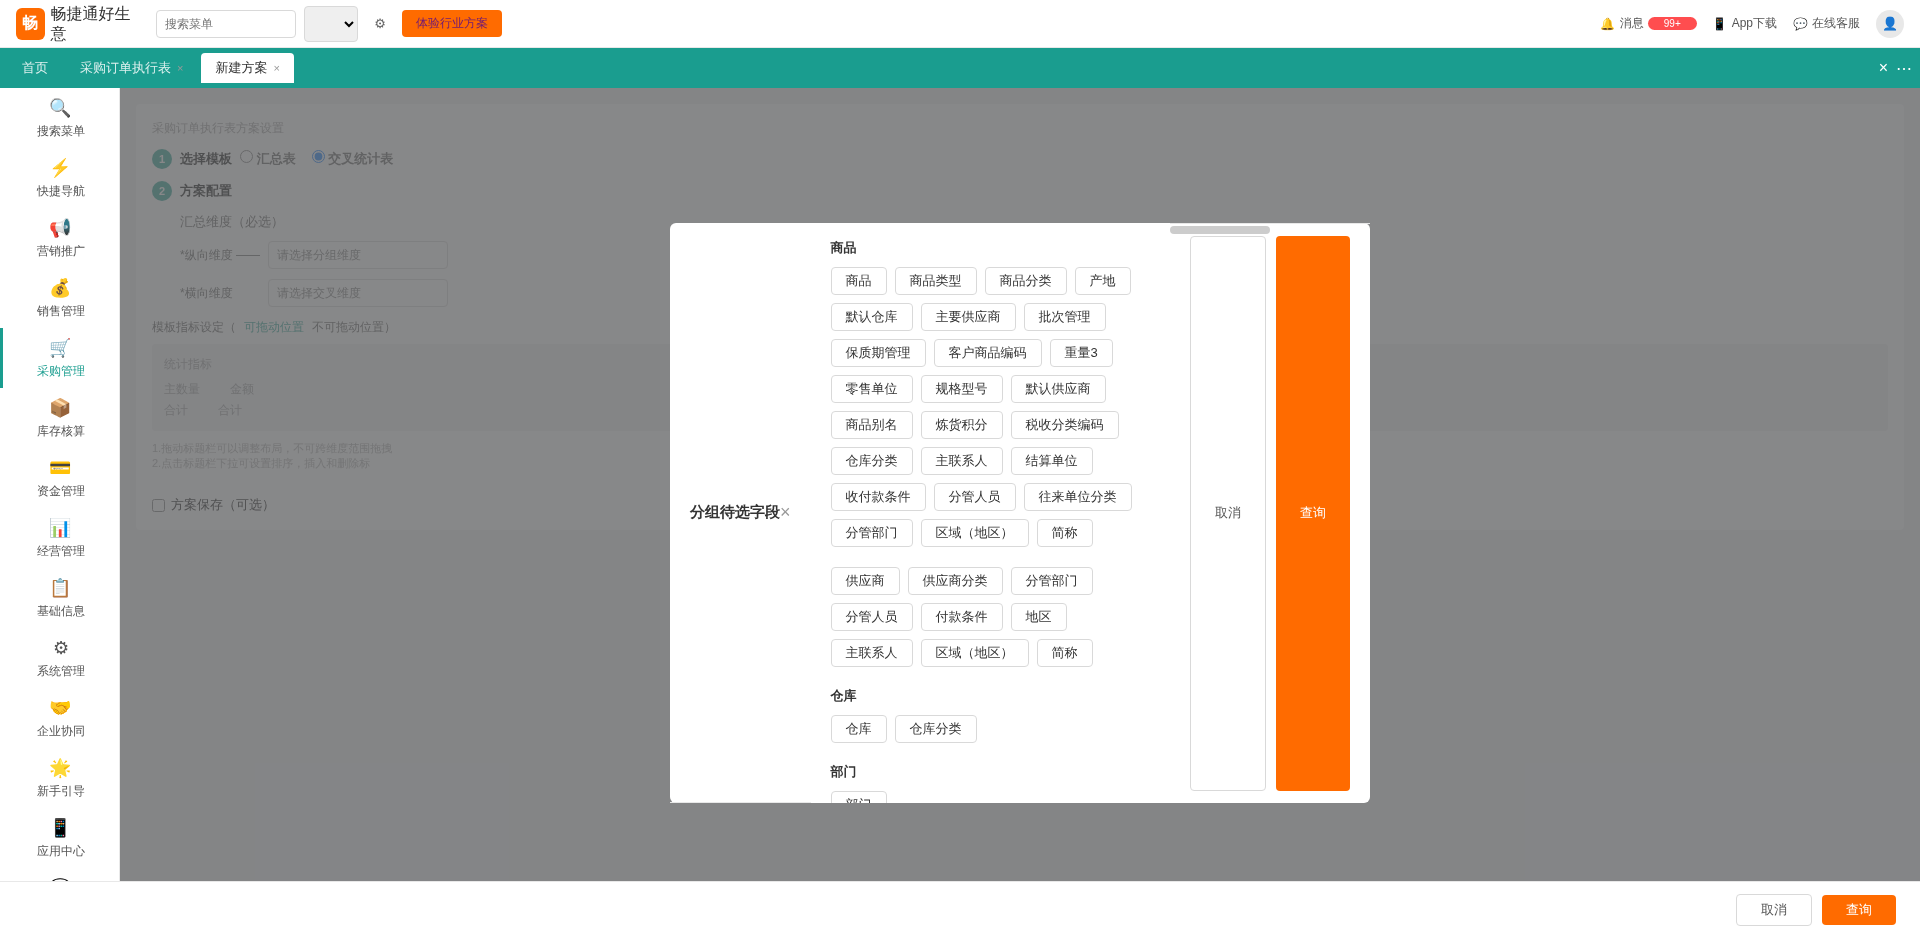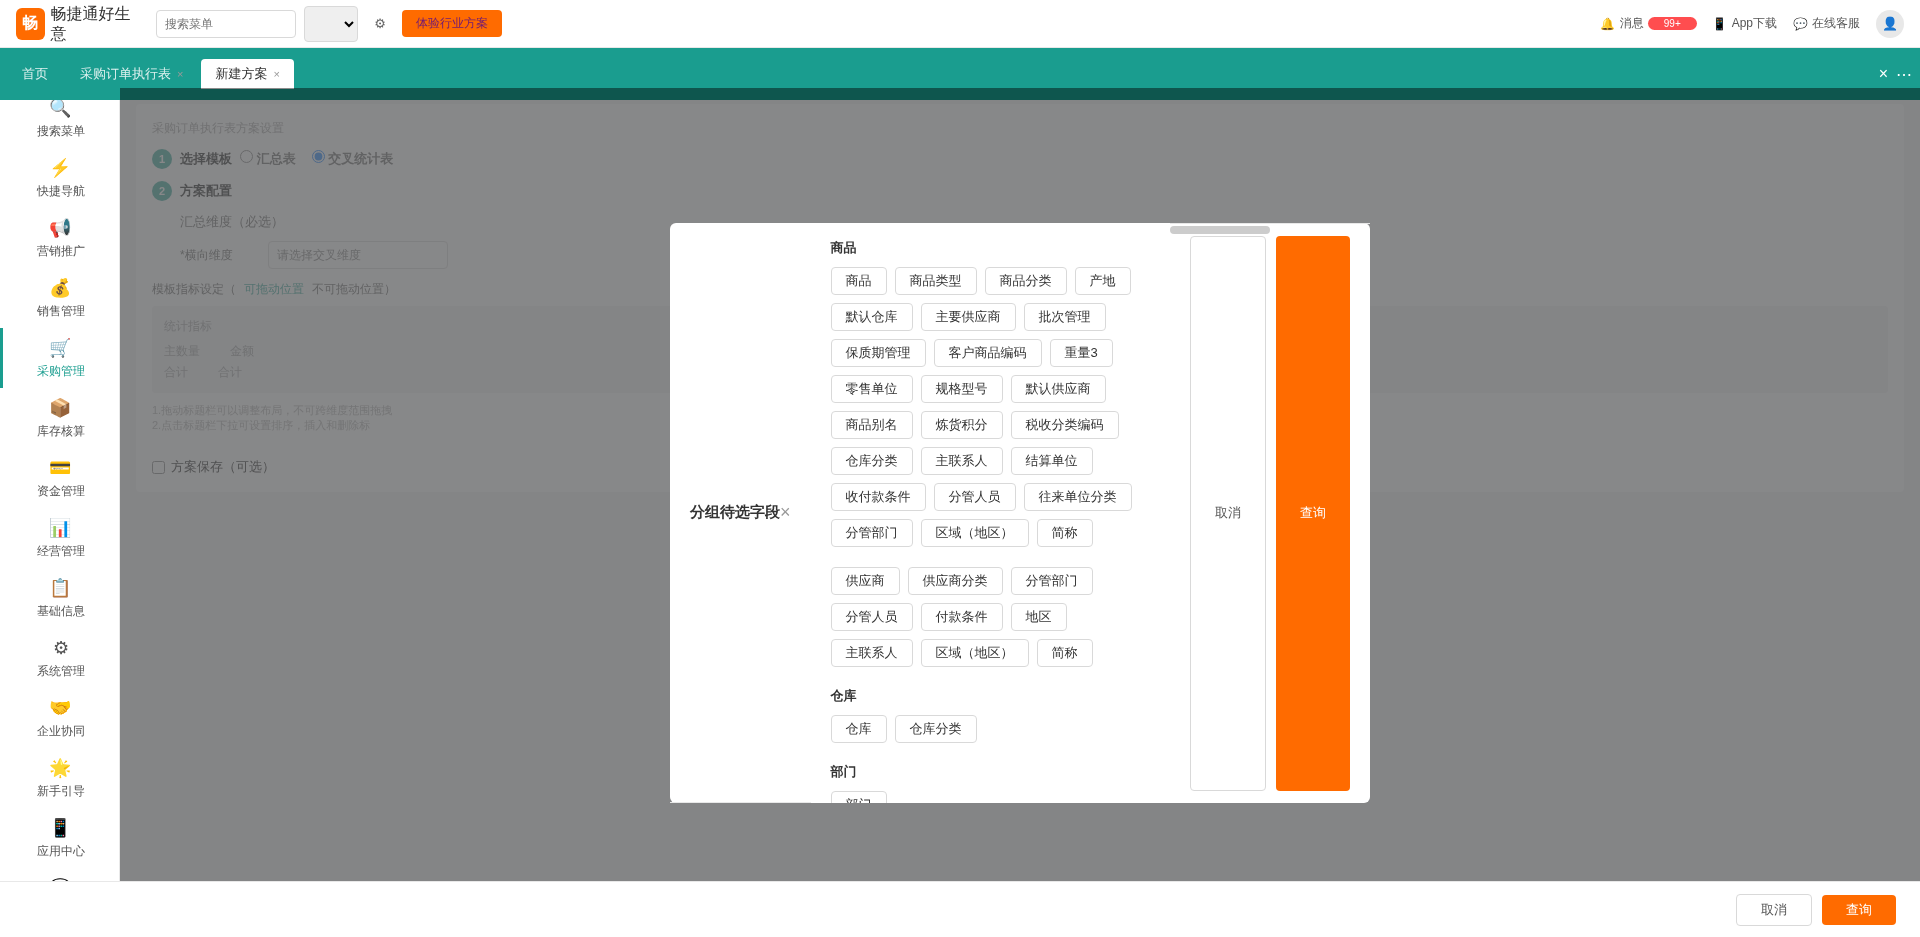--- a/index.html
+++ b/index.html
@@ -65,21 +65,21 @@
       padding: 1px 16px; min-width: 18px; text-align: center;
     }
     .avatar-circle {
       width: 28px; height: 28px;
       border-radius: 50%; background: #e8e8e8;
       display: flex; align-items: center; justify-content: center;
     }
 
     
     .tab-bar {
-      height: 52px;
+      height: 40px;
       background: #1a9d8f;
       display: flex;
       align-items: center;
       padding: 0 8px;
       gap: 4px;
       position: fixed;
       top: 48px; left: 0; right: 0;
       z-index: 99;
     }
     .tab-item {
@@ -417,20 +417,24 @@
       <div class="template-radios">
         <label><input type="radio" name="template" style=""> <span>汇总表</span></label>
         <label><input type="radio" name="template" checked="" style=""> <span>交叉统计表</span></label>
       </div>
     </div>
     <div class="section-label">
       <div class="section-num">2</div>
       <span>方案配置</span>
     </div>
     <div style="margin-left:28px; font-size:13px; color:#555; margin-bottom:10px;">汇总维度（必选）</div>
+    <div class="form-row" style="margin-left:28px;">
+      <span class="form-label">*纵向维度 ——</span>
+      <input class="form-input" style="width: 180px;" placeholder="请选择分组维度">
+    </div>
     <div class="form-row" style="margin-left:28px;">
       <span class="form-label">*横向维度</span>
       <input class="form-input" style="width: 180px;" placeholder="请选择交叉维度">
     </div>
     <div style="margin-top:12px; display:flex; gap:8px; align-items:center; font-size:12px; color:#555;">
       <span>模板指标设定（</span>
       <span style="color:#1a9d8f;">可拖动位置</span>
       <span>不可拖动位置）</span>
     </div>
     <div style="margin-top:8px; background:#f0f2f5; padding:12px; border-radius:4px; font-size:12px; color:#999;">

